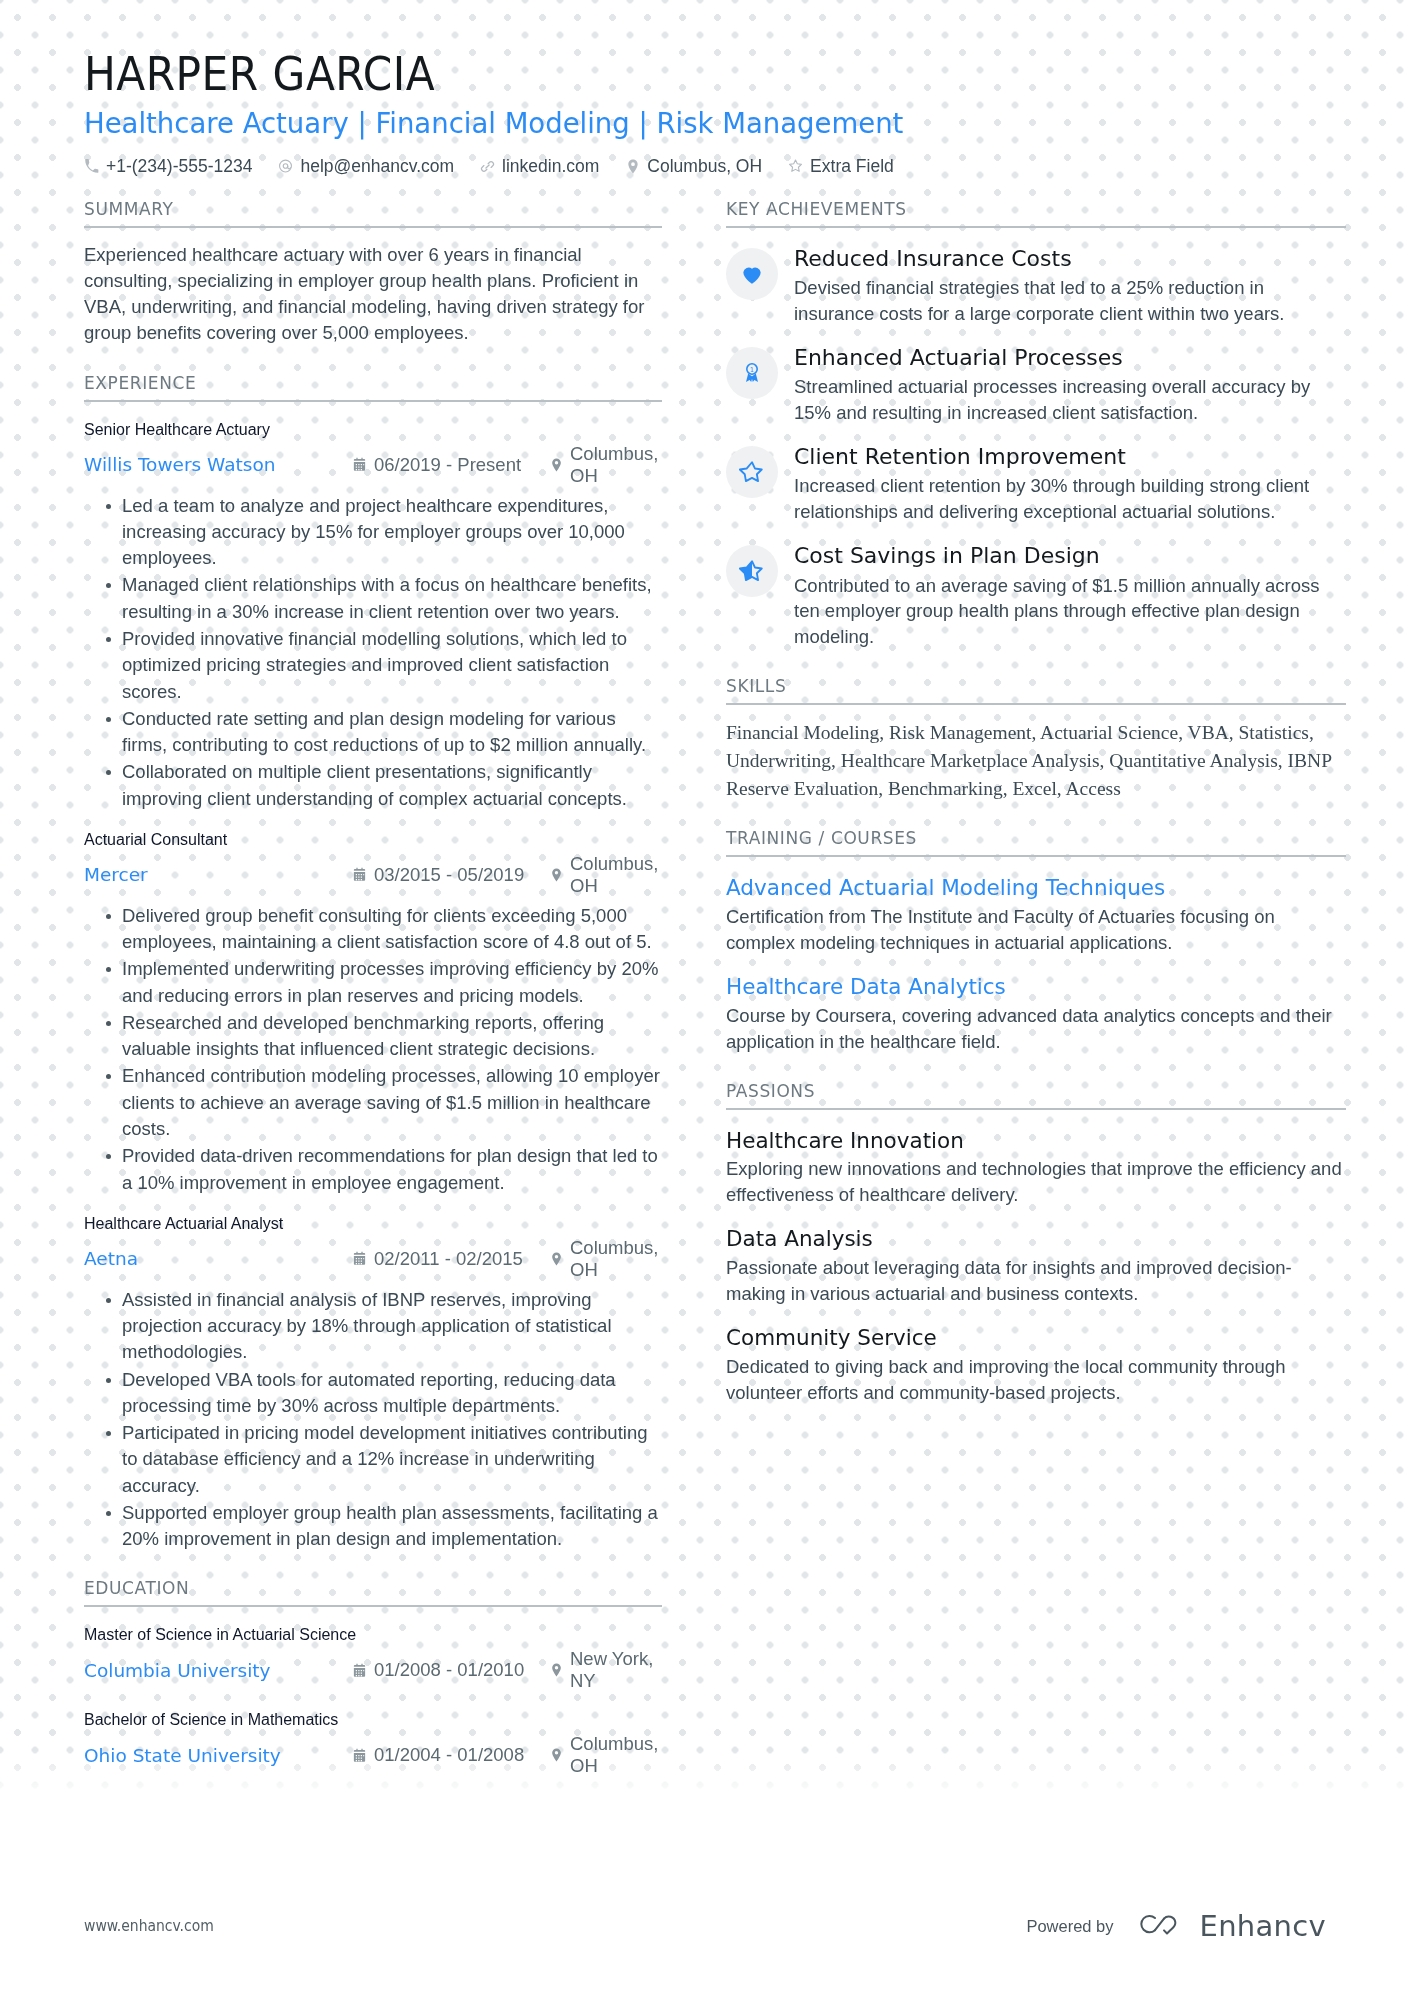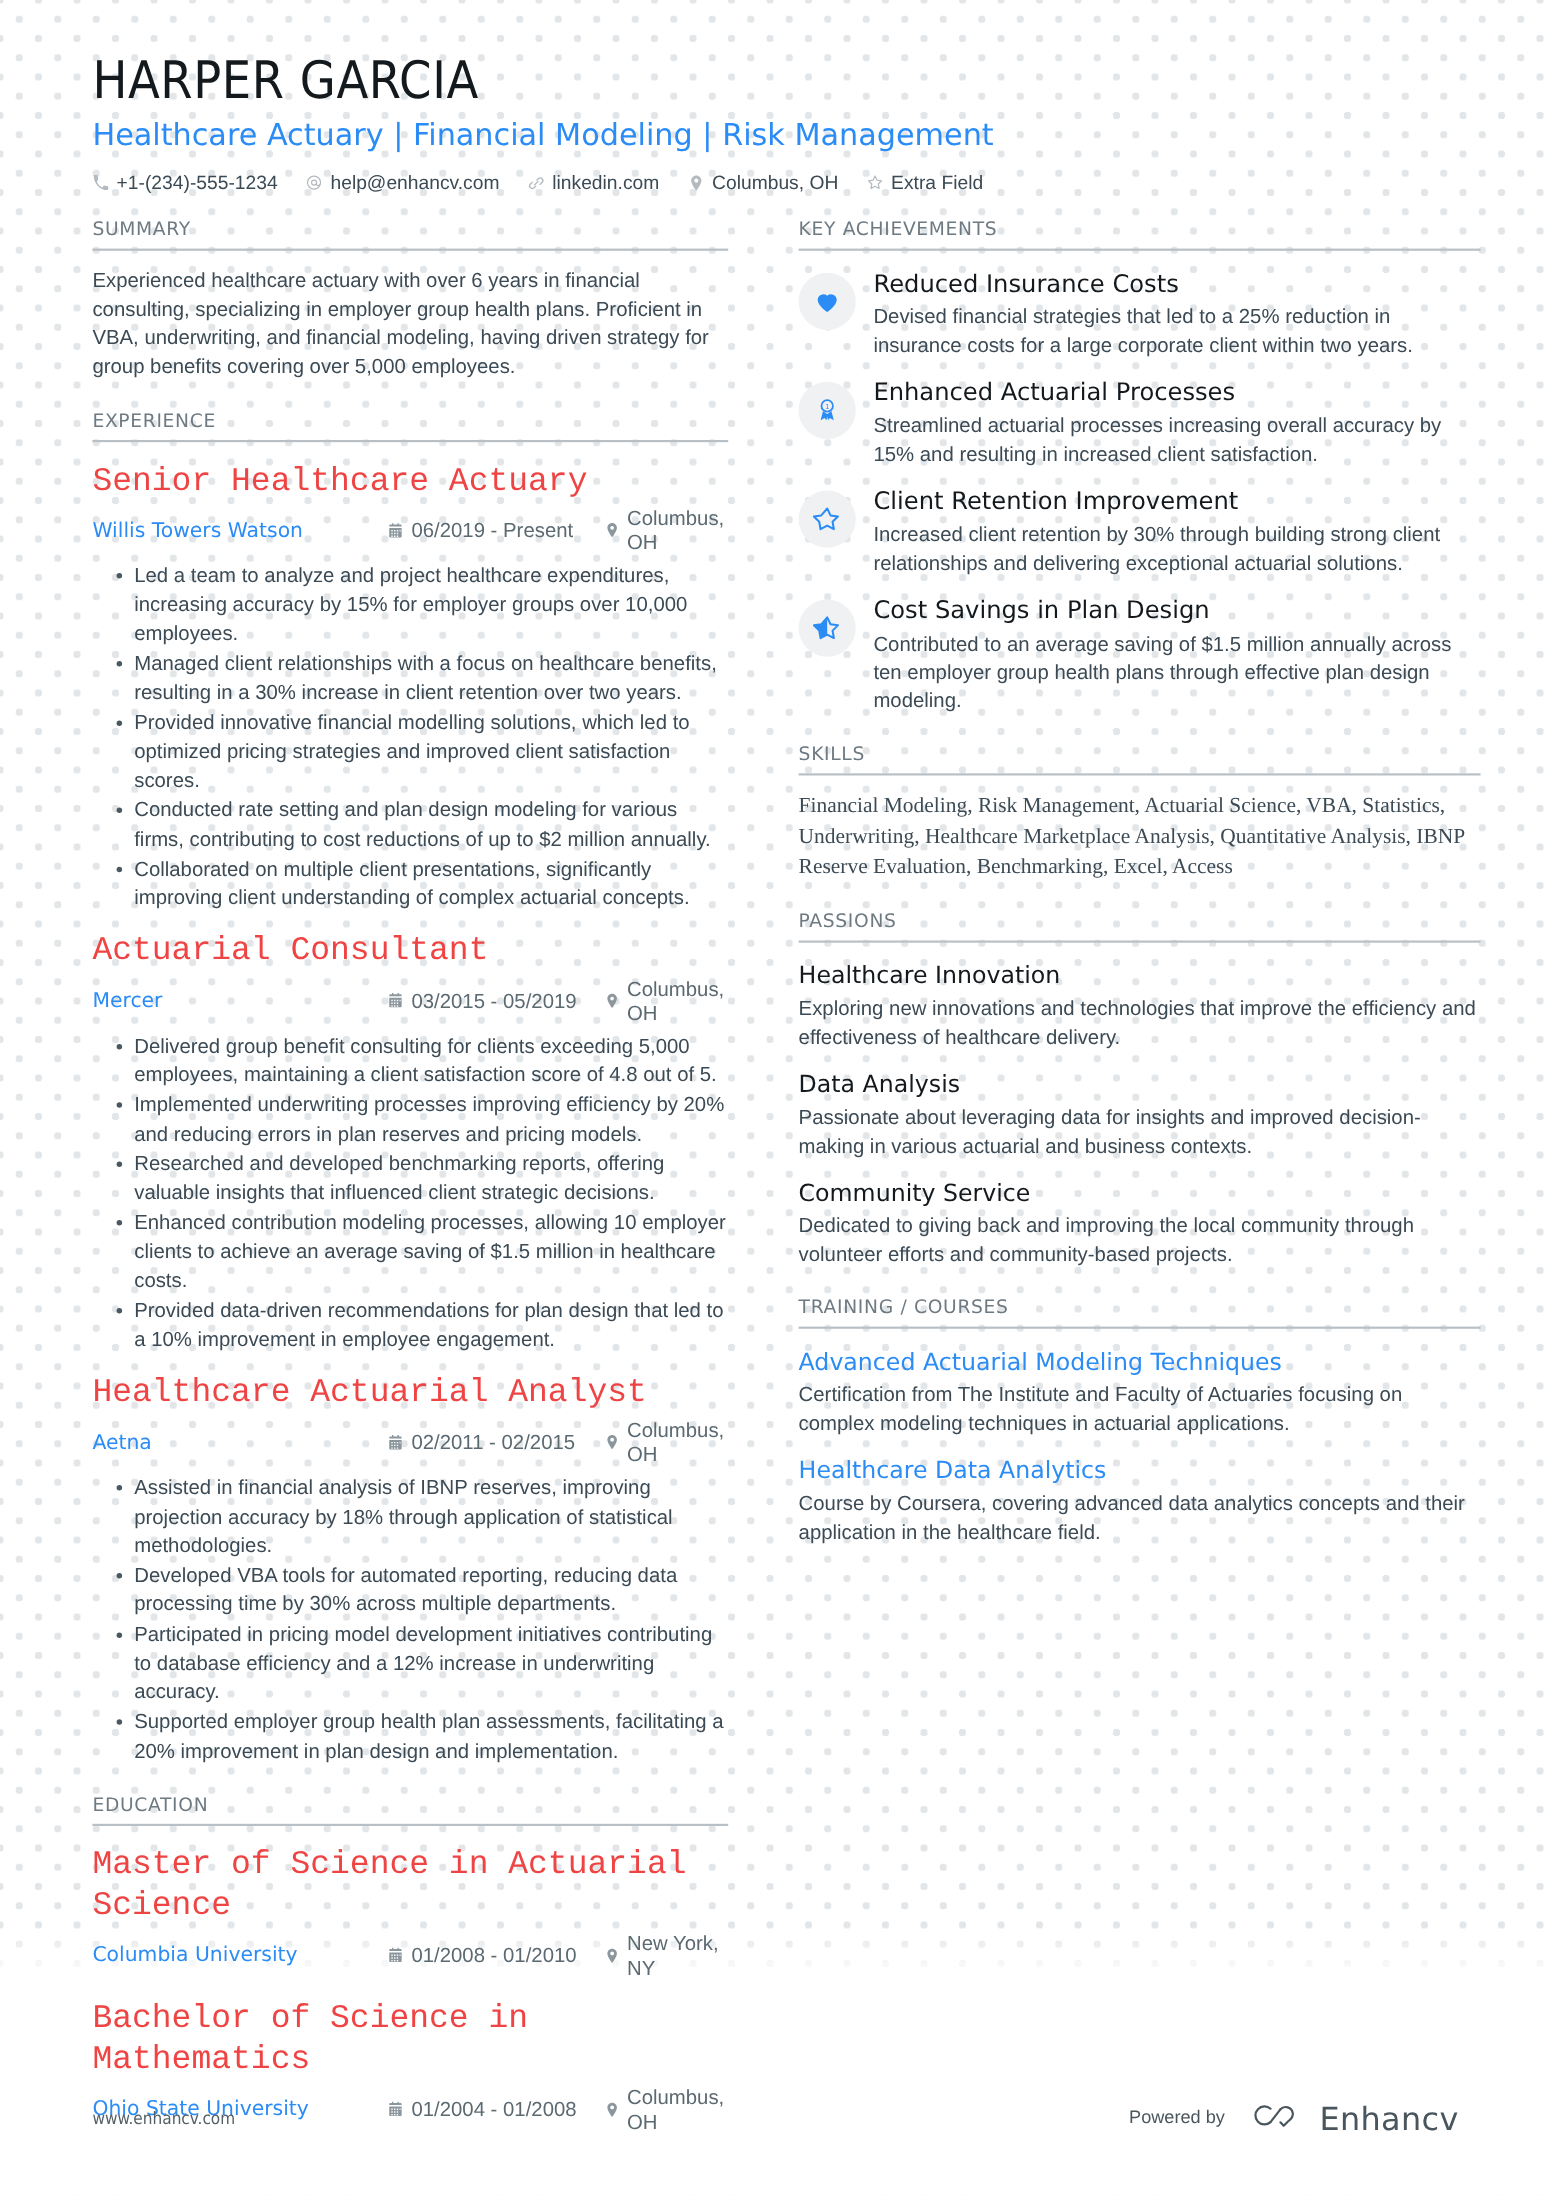--- a/index.html
+++ b/index.html
@@ -128,25 +128,25 @@
     margin-top: 14px;
     font-size: 18.5px;
     line-height: 1.42;
     color: #3b4a54;
   }
 
   
   .entry { margin-top: 18px; }
   .entry:first-of-type { margin-top: 16px; }
   .entry-title {
-    font-size: 30px;
-    color: #ef4444;
+    font-size: 16px;
+    color: #0f172a;
     font-weight: 400;
     line-height: 1.25;
-    font-family: Liberation Mono, monospace;
+    font-family: Liberation Sans, sans-serif;
   }
   .entry-meta {
     display: flex;
     align-items: center;
     margin-top: 3px;
     font-size: 18.5px;
     color: #5b6971;
   }
   .entry-org {
     color: #2b8cf5;
@@ -574,49 +574,49 @@
             </div>
           </div>
         </div>
 
         <div class="sec">
           <div class="sec-title">SKILLS</div>
           <div class="skills-text">Financial Modeling, Risk Management, Actuarial Science, VBA, Statistics, Underwriting, Healthcare Marketplace Analysis, Quantitative Analysis, IBNP Reserve Evaluation, Benchmarking, Excel, Access</div>
         </div>
 
         <div class="sec">
+          <div class="sec-title">TRAINING / COURSES</div>
+
+          <div class="block">
+            <div class="block-title">Advanced Actuarial Modeling Techniques</div>
+            <div class="block-desc">Certification from The Institute and Faculty of Actuaries focusing on complex modeling techniques in actuarial applications.</div>
+          </div>
+
+          <div class="block">
+            <div class="block-title">Healthcare Data Analytics</div>
+            <div class="block-desc">Course by Coursera, covering advanced data analytics concepts and their application in the healthcare field.</div>
+          </div>
+        </div>
+
+        <div class="sec">
           <div class="sec-title">PASSIONS</div>
 
           <div class="block">
             <div class="block-title dark">Healthcare Innovation</div>
             <div class="block-desc">Exploring new innovations and technologies that improve the efficiency and effectiveness of healthcare delivery.</div>
           </div>
 
           <div class="block">
             <div class="block-title dark">Data Analysis</div>
             <div class="block-desc">Passionate about leveraging data for insights and improved decision-making in various actuarial and business contexts.</div>
           </div>
 
           <div class="block">
             <div class="block-title dark">Community Service</div>
             <div class="block-desc">Dedicated to giving back and improving the local community through volunteer efforts and community-based projects.</div>
-          </div>
-        </div>
-
-        <div class="sec">
-          <div class="sec-title">TRAINING / COURSES</div>
-
-          <div class="block">
-            <div class="block-title">Advanced Actuarial Modeling Techniques</div>
-            <div class="block-desc">Certification from The Institute and Faculty of Actuaries focusing on complex modeling techniques in actuarial applications.</div>
-          </div>
-
-          <div class="block">
-            <div class="block-title">Healthcare Data Analytics</div>
-            <div class="block-desc">Course by Coursera, covering advanced data analytics concepts and their application in the healthcare field.</div>
           </div>
         </div>
 
       </div>
     </div>
   </div>
 
   <div class="footer">
     <div class="footer-url">www.enhancv.com</div>
     <div class="footer-right">

